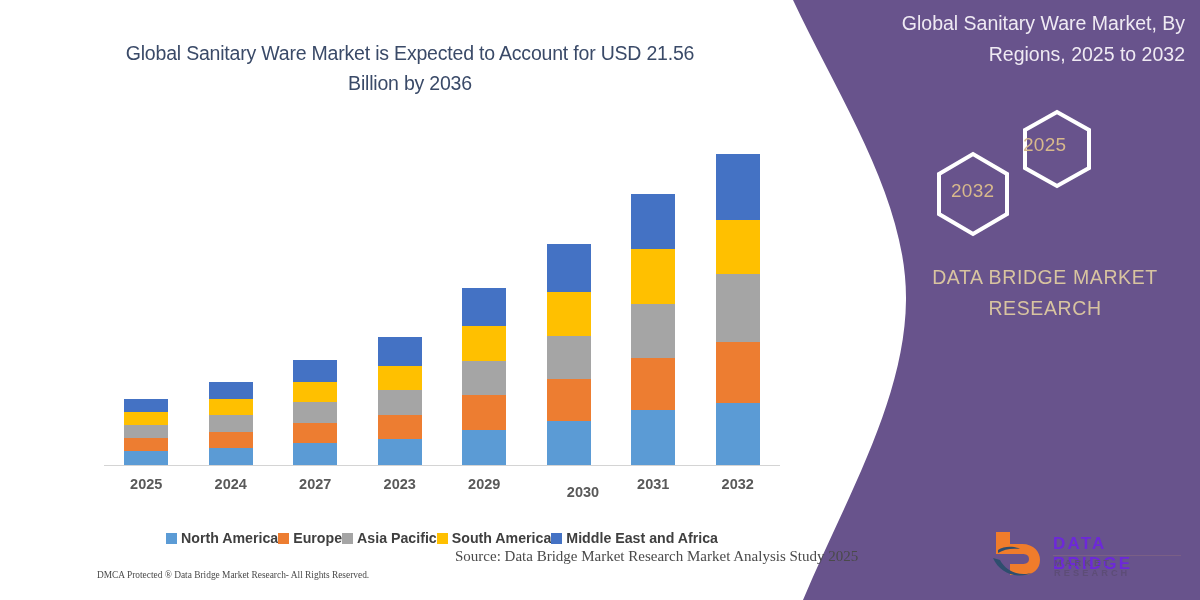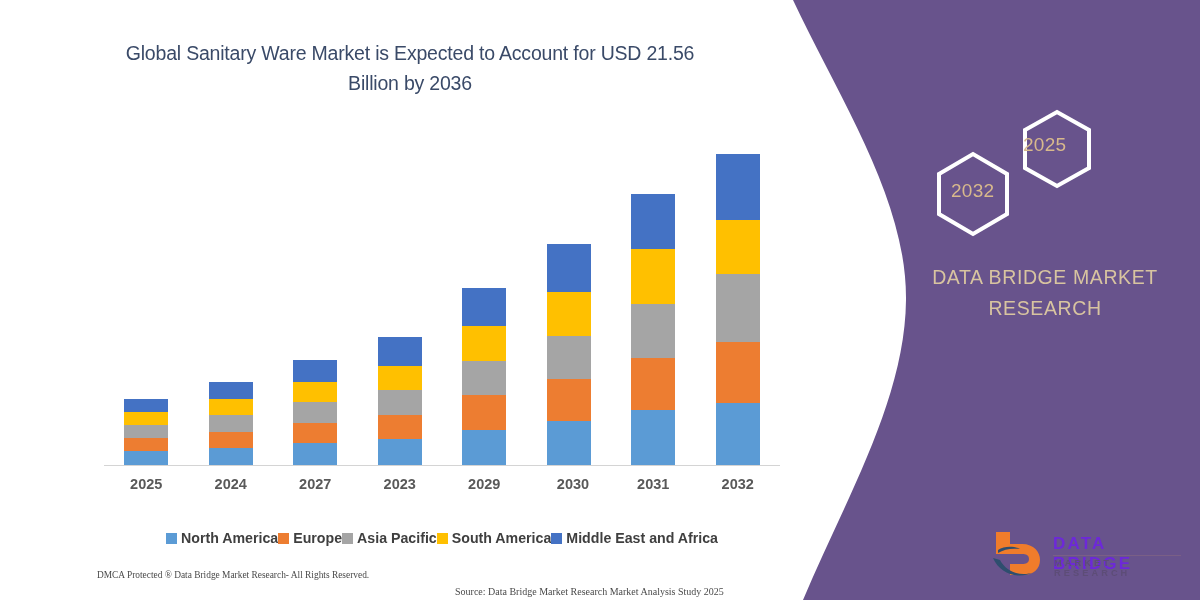--- a/index.html
+++ b/index.html
@@ -107,22 +107,22 @@
     left: 97px;
     top: 570px;
     font-size: 9.4px;
     color: #4a4a4a;
     font-family: "Liberation Serif", serif;
     white-space: nowrap;
   }
   .footer-source {
     position: absolute;
     left: 455px;
-    top: 586px;
-    font-size: 10px;
+    top: 548px;
+    font-size: 15px;
     color: #4a4a4a;
     font-family: "Liberation Serif", serif;
     white-space: nowrap;
   }
 
   
   .panel-svg {
     position: absolute;
     left: 0;
     top: 0;
@@ -278,21 +278,21 @@
         <div class="seg" style="height: 66px; background: rgb(68, 114, 196);"></div>
       </div>
     </div>
   <div class="axis-line"></div>
   <div class="xlabels" id="xlabels">
       <div class="xlabel" style="left: 2.25px;">2025</div>
       <div class="xlabel" style="left: 86.75px;">2024</div>
       <div class="xlabel" style="left: 171.25px;">2027</div>
       <div class="xlabel" style="left: 255.75px;">2023</div>
       <div class="xlabel" style="left: 340.25px;">2029</div>
-      <div class="xlabel" style="left: 429px;">2030</div>
+      <div class="xlabel" style="left: 439px; margin-top: 8px;">2030</div>
       <div class="xlabel" style="left: 509.25px;">2031</div>
       <div class="xlabel" style="left: 593.75px;">2032</div>
     </div>
 
   <div class="legend" id="legend">
       <div class="legend-item">
         <span class="legend-swatch" style="background: rgb(91, 155, 213);"></span>
         <span class="legend-label">North America</span>
       </div>
       <div class="legend-item">
@@ -309,20 +309,21 @@
       </div>
       <div class="legend-item">
         <span class="legend-swatch" style="background: rgb(68, 114, 196);"></span>
         <span class="legend-label">Middle East and Africa</span>
       </div>
     </div>
 
   <div class="footer-dmca">DMCA Protected ® Data Bridge Market Research- All Rights Reserved.</div>
   <div class="footer-source">Source: Data Bridge Market Research  Market Analysis Study 2025</div>
 
+  <div class="panel-title">Global Sanitary Ware Market, By Regions, 2025 to 2032</div>
 
   <div class="hexes">
     <svg width="200" height="135" viewBox="0 0 200 135" xmlns="http://www.w3.org/2000/svg">
       <polygon points="100,22 132,4 164,22 164,60 132,78 100,60" fill="none" stroke="#ffffff" stroke-width="4"></polygon>
       <polygon points="14,66 48,46 82,66 82,106 48,126 14,106" fill="none" stroke="#ffffff" stroke-width="4"></polygon>
     </svg>
     <div class="hex-label hex-2032-label">2032</div>
     <div class="hex-label hex-2025-label">2025</div>
   </div>
 

